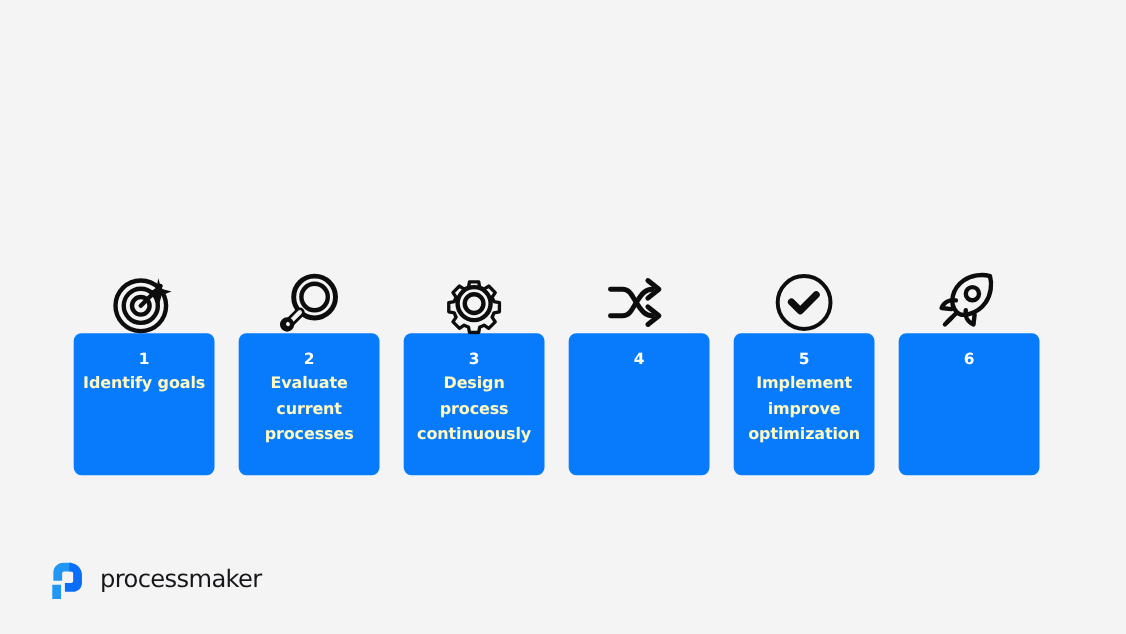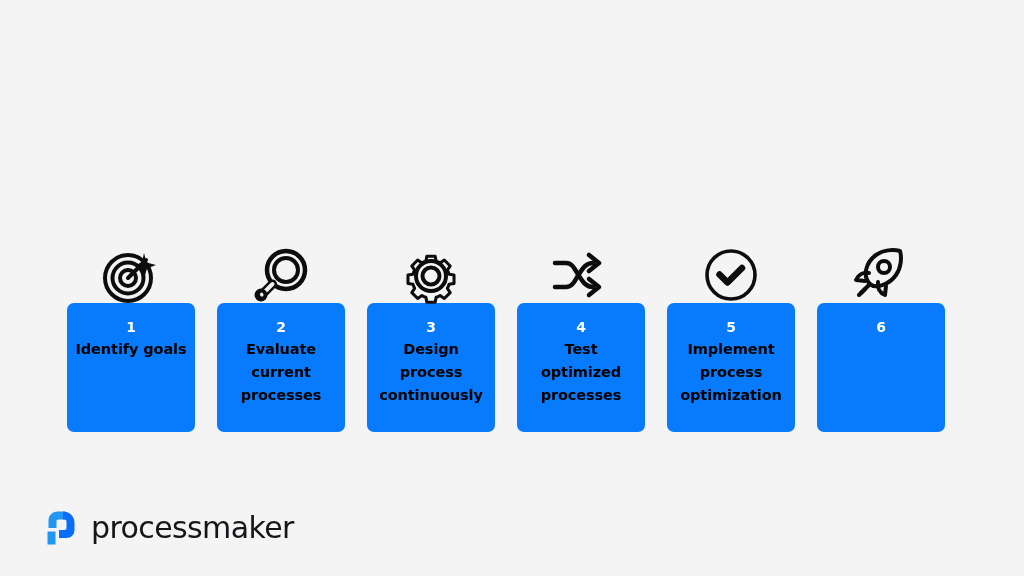--- a/index.html
+++ b/index.html
@@ -79,21 +79,21 @@
   }
   .card-number {
     color: #ffffff;
     font-family: "DejaVu Sans", sans-serif;
     font-weight: bold;
     font-size: 14px;
     line-height: 20px;
     margin-bottom: 1px;
   }
   .card-label {
-    color: #000000;
+    color: #fef9c3;
     font-family: "DejaVu Sans", sans-serif;
     font-weight: bold;
     font-size: 14.5px;
     line-height: 23px;
     text-align: center;
     letter-spacing: -0.1px;
   }
 
   
   .logo {
@@ -106,21 +106,21 @@
     gap: 11px;
   }
   .logo-mark {
     width: 36px;
     height: 40px;
     display: block;
   }
   .logo-text {
     font-family: "DejaVu Sans", sans-serif;
     font-weight: 400;
-    font-size: 30px;
+    font-size: 22px;
     letter-spacing: -0.6px;
     color: #16161a;
     line-height: 28px;
   }
 </style>
 </head>
 <body>
 
 <div class="title">
 </div>
@@ -187,34 +187,33 @@
         <g fill="none" stroke="#0d0d0d" stroke-width="4.5" stroke-linejoin="round" stroke-linecap="round">
           <path d="M6 17 H17 C24 17 26 24 30 30 C34 36 37 41 44 41"></path>
           <path d="M6 41 H17 C24 41 26 34 30 28 C34 22 37 17 44 17"></path>
           <path d="M40 9 L50 17 L40 25"></path>
           <path d="M40 33 L50 41 L40 49"></path>
         </g>
       </svg>
     </div>
     <div class="card">
       <div class="card-number">4</div>
-      <div class="card-label">Test optimized processes</div>
     </div>
   </div>
 
   <div class="step">
     <div class="step-icon">
       <svg width="60" height="58" viewBox="0 0 60 58">
         <circle cx="30" cy="29" r="24" fill="none" stroke="#0d0d0d" stroke-width="3.6"></circle>
         <path d="M18.5 28.5 L26.5 36.5 L41 22" fill="none" stroke="#0d0d0d" stroke-width="6.5" stroke-linecap="round" stroke-linejoin="round"></path>
       </svg>
     </div>
     <div class="card">
       <div class="card-number">5</div>
-      <div class="card-label">Implement process optimization</div>
+      <div class="card-label">Implement improve optimization</div>
     </div>
   </div>
 
   <div class="step">
     <div class="step-icon">
       <svg width="62" height="58" viewBox="0 0 62 58">
         <g fill="none" stroke="#0d0d0d" stroke-width="4" stroke-linejoin="round" stroke-linecap="round">
           <path d="M20 38 C12 30 16 16 26 9 C33 4 43 3 50 5 C52 12 51 22 46 29 C39 39 25 43 20 38 Z"></path>
           <circle cx="34" cy="21" r="6"></circle>
           <path d="M19 27 C13 26 8 29 6 34 L15 35"></path>

